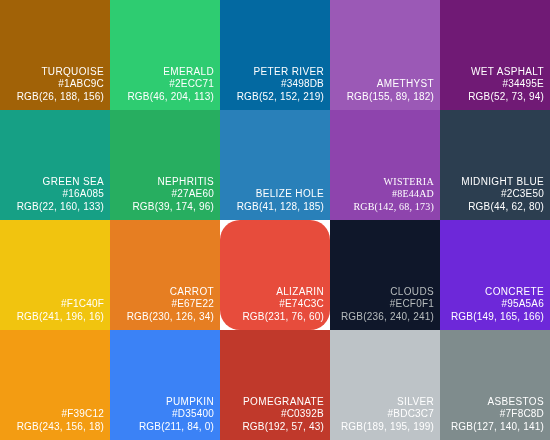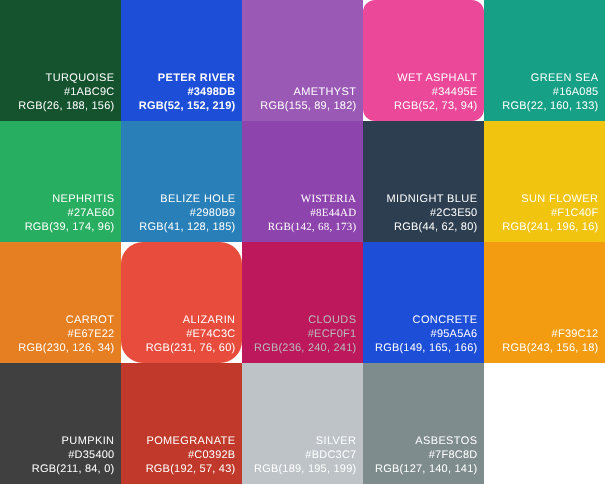--- a/index.html
+++ b/index.html
@@ -46,41 +46,48 @@
     white-space: nowrap;
   }
   .swatch-name {
     letter-spacing: 0.35px;
   }
 </style>
 </head>
 <body>
 
 <div id="palette-grid" style="grid-template-columns: repeat(5, 110px); grid-template-rows: repeat(4, 110px);">
-    <div class="swatch" style="background-color: #14532d;">
+    <div class="swatch" style="background-color: #a16207;">
       <div class="swatch-text" style="color: rgb(255, 255, 255);">
         <span class="swatch-name">TURQUOISE</span>
         <span class="swatch-hex">#1ABC9C</span>
         <span class="swatch-rgb">RGB(26, 188, 156)</span>
       </div>
     </div>
-    <div class="swatch" style="background-color: #1d4ed8; font-weight: bold;">
+    <div class="swatch" style="background-color: rgb(46, 204, 113);">
+      <div class="swatch-text" style="color: rgb(255, 255, 255);">
+        <span class="swatch-name">EMERALD</span>
+        <span class="swatch-hex">#2ECC71</span>
+        <span class="swatch-rgb">RGB(46, 204, 113)</span>
+      </div>
+    </div>
+    <div class="swatch" style="background-color: #0369a1;">
       <div class="swatch-text" style="color: rgb(255, 255, 255);">
         <span class="swatch-name">PETER RIVER</span>
         <span class="swatch-hex">#3498DB</span>
         <span class="swatch-rgb">RGB(52, 152, 219)</span>
       </div>
     </div>
     <div class="swatch" style="background-color: rgb(155, 89, 182);">
       <div class="swatch-text" style="color: rgb(255, 255, 255);">
         <span class="swatch-name">AMETHYST</span>
         <span class="swatch-rgb">RGB(155, 89, 182)</span>
       </div>
     </div>
-    <div class="swatch" style="background-color: #ec4899; border-radius: 11px;">
+    <div class="swatch" style="background-color: #701a75;">
       <div class="swatch-text" style="color: rgb(255, 255, 255);">
         <span class="swatch-name">WET ASPHALT</span>
         <span class="swatch-hex">#34495E</span>
         <span class="swatch-rgb">RGB(52, 73, 94)</span>
       </div>
     </div>
     <div class="swatch" style="background-color: rgb(22, 160, 133);">
       <div class="swatch-text" style="color: rgb(255, 255, 255);">
         <span class="swatch-name">GREEN SEA</span>
         <span class="swatch-hex">#16A085</span>
@@ -90,80 +97,78 @@
     <div class="swatch" style="background-color: rgb(39, 174, 96);">
       <div class="swatch-text" style="color: rgb(255, 255, 255);">
         <span class="swatch-name">NEPHRITIS</span>
         <span class="swatch-hex">#27AE60</span>
         <span class="swatch-rgb">RGB(39, 174, 96)</span>
       </div>
     </div>
     <div class="swatch" style="background-color: rgb(41, 128, 185);">
       <div class="swatch-text" style="color: rgb(255, 255, 255);">
         <span class="swatch-name">BELIZE HOLE</span>
-        <span class="swatch-hex">#2980B9</span>
         <span class="swatch-rgb">RGB(41, 128, 185)</span>
       </div>
     </div>
     <div class="swatch" style="background-color: rgb(142, 68, 173); font-family: Liberation Serif, serif;">
       <div class="swatch-text" style="color: rgb(255, 255, 255);">
         <span class="swatch-name">WISTERIA</span>
         <span class="swatch-hex">#8E44AD</span>
         <span class="swatch-rgb">RGB(142, 68, 173)</span>
       </div>
     </div>
     <div class="swatch" style="background-color: rgb(44, 62, 80);">
       <div class="swatch-text" style="color: rgb(255, 255, 255);">
         <span class="swatch-name">MIDNIGHT BLUE</span>
         <span class="swatch-hex">#2C3E50</span>
         <span class="swatch-rgb">RGB(44, 62, 80)</span>
       </div>
     </div>
     <div class="swatch" style="background-color: rgb(241, 196, 15);">
       <div class="swatch-text" style="color: rgb(255, 255, 255);">
-        <span class="swatch-name">SUN FLOWER</span>
         <span class="swatch-hex">#F1C40F</span>
         <span class="swatch-rgb">RGB(241, 196, 16)</span>
       </div>
     </div>
     <div class="swatch" style="background-color: rgb(230, 126, 34);">
       <div class="swatch-text" style="color: rgb(255, 255, 255);">
         <span class="swatch-name">CARROT</span>
         <span class="swatch-hex">#E67E22</span>
         <span class="swatch-rgb">RGB(230, 126, 34)</span>
       </div>
     </div>
     <div class="swatch" style="background-color: rgb(231, 76, 60); border-radius: 20px;">
       <div class="swatch-text" style="color: rgb(255, 255, 255);">
         <span class="swatch-name">ALIZARIN</span>
         <span class="swatch-hex">#E74C3C</span>
         <span class="swatch-rgb">RGB(231, 76, 60)</span>
       </div>
     </div>
-    <div class="swatch" style="background-color: #be185d;">
+    <div class="swatch" style="background-color: #0f172a;">
       <div class="swatch-text" style="color: rgb(183, 188, 189);">
         <span class="swatch-name">CLOUDS</span>
         <span class="swatch-hex">#ECF0F1</span>
         <span class="swatch-rgb">RGB(236, 240, 241)</span>
       </div>
     </div>
-    <div class="swatch" style="background-color: #1d4ed8;">
+    <div class="swatch" style="background-color: #6d28d9;">
       <div class="swatch-text" style="color: rgb(255, 255, 255);">
         <span class="swatch-name">CONCRETE</span>
         <span class="swatch-hex">#95A5A6</span>
         <span class="swatch-rgb">RGB(149, 165, 166)</span>
       </div>
     </div>
     <div class="swatch" style="background-color: rgb(243, 156, 18);">
       <div class="swatch-text" style="color: rgb(255, 255, 255);">
         <span class="swatch-hex">#F39C12</span>
         <span class="swatch-rgb">RGB(243, 156, 18)</span>
       </div>
     </div>
-    <div class="swatch" style="background-color: #404040;">
+    <div class="swatch" style="background-color: #3b82f6;">
       <div class="swatch-text" style="color: rgb(255, 255, 255);">
         <span class="swatch-name">PUMPKIN</span>
         <span class="swatch-hex">#D35400</span>
         <span class="swatch-rgb">RGB(211, 84, 0)</span>
       </div>
     </div>
     <div class="swatch" style="background-color: rgb(192, 57, 43);">
       <div class="swatch-text" style="color: rgb(255, 255, 255);">
         <span class="swatch-name">POMEGRANATE</span>
         <span class="swatch-hex">#C0392B</span>

